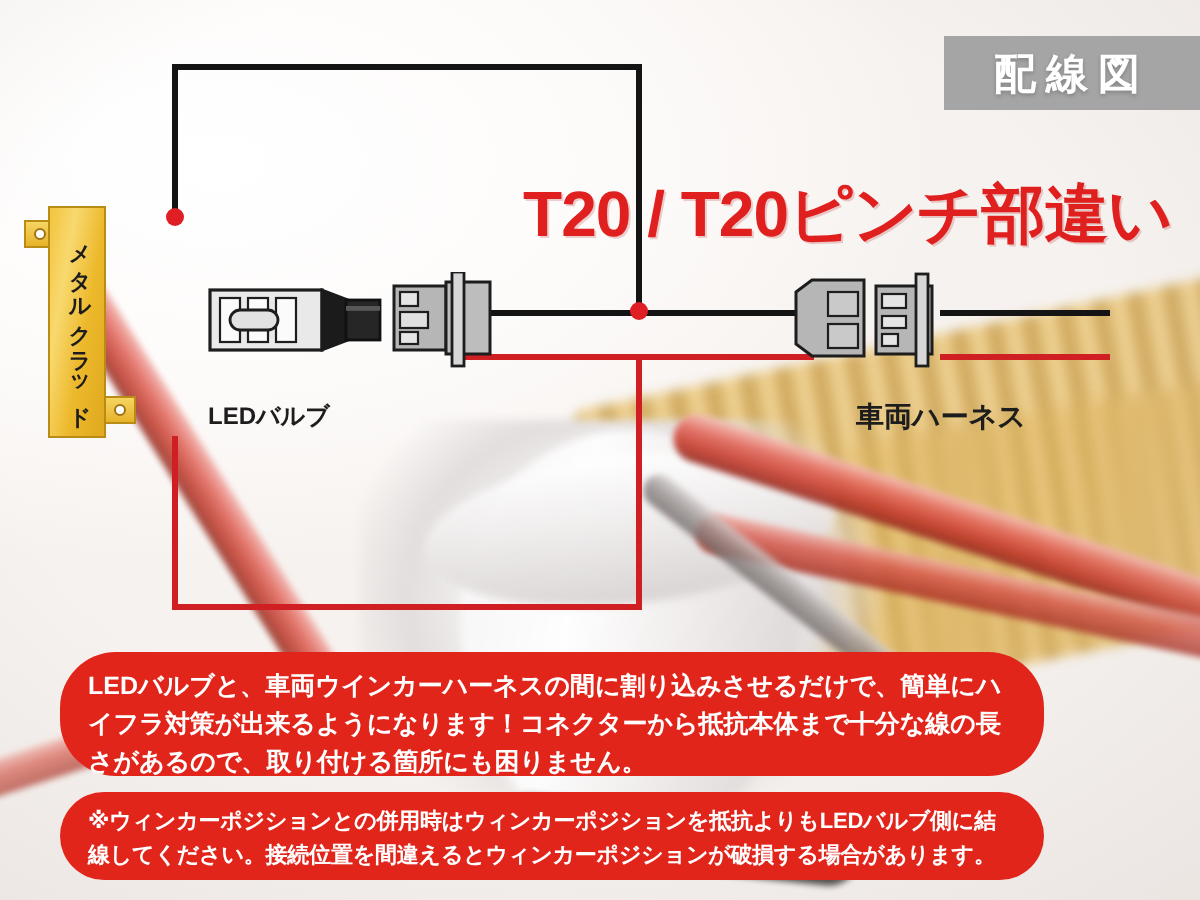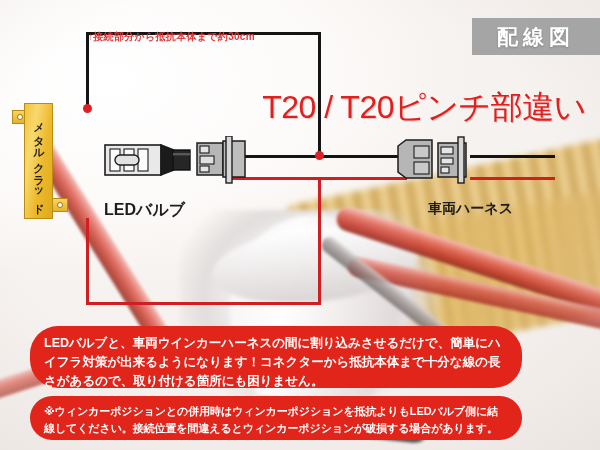--- a/index.html
+++ b/index.html
@@ -79,32 +79,32 @@
     writing-mode:vertical-rl;text-orientation:upright;
     font-size:11px;font-weight:700;color:#1c1c1c;letter-spacing:1px;
     line-height:1;white-space:nowrap;}
 
   
   .part{position:absolute;}
   .dim-note{position:absolute;left:88px;top:30px;color:#e0393c;font-size:10px;
     font-weight:700;letter-spacing:.3px;white-space:nowrap;}
 
   .cap-lbl{position:absolute;color:#1d1d1d;font-weight:700;white-space:nowrap;}
-  #label-led-bulb{left:104px;top:200px;font-size:16px;text-align:center;}
+  #label-led-bulb{left:104px;top:200px;font-size:12px;text-align:center;}
   #label-harness{left:428px;top:200px;font-size:14px;}
 
   
   .hdr-box{position:absolute;left:452px;top:18px;width:128px;height:37px;
     background:#a5a5a5;display:flex;align-items:center;justify-content:center;margin-left:20px;}
   .hdr-box span{color:#ffffff;font-size:21px;font-weight:700;letter-spacing:5px;
     text-shadow:0 1px 2px rgba(0,0,0,.22);}
   .sub-title{position:absolute;right:18px;top:66px;color:#d62b2e;
     font-size:15px;font-weight:700;letter-spacing:.2px;white-space:nowrap;}
   .main-title{position:absolute;right:14px;top:86px;color:#e0201f;
-    font-size:32px;font-weight:400;letter-spacing:-.5px;white-space:nowrap;
+    font-size:32px;font-weight:700;letter-spacing:-.5px;white-space:nowrap;
     text-shadow:1px 1px 0 rgba(160,0,0,.18);}
 
   
   .panel{position:absolute;left:30px;width:492px;background:#e1251b;color:#fff;box-sizing:border-box;border-radius:28px;}
   #panel-main{top:326px;height:62px;padding:8px 14px 0 14px;}
   #panel-main p{margin:0;font-size:12.5px;font-weight:700;line-height:1.52;letter-spacing:0;}
   #panel-note{top:396px;height:44px;padding:7px 14px 16px 14px;}
   #panel-note p{margin:0;font-size:11px;font-weight:700;line-height:1.55;letter-spacing:-.1px;}
 </style>
 </head>
@@ -144,21 +144,20 @@
   <div class="wire w-black" style="left:232px;top:155px;width:110px;height:3px;"></div>
   <div class="wire w-black" style="left:330px;top:155px;width:70px;height:3px;"></div>
   <div class="wire w-black" style="left:470px;top:155px;width:85px;height:3px;"></div>
 
   <div class="wire w-red" style="left:232px;top:177px;width:175px;height:3px;"></div>
   <div class="wire w-red" style="left:470px;top:177px;width:85px;height:3px;"></div>
 
   <div class="node" style="left:315px;top:151px;"></div>
   <div class="node" style="left:83px;top:104px;"></div>
 
-  <div class="dim-note">↑接続部分から抵抗本体まで約30cm</div>
 
   <div class="res-tab" style="left:12px;top:110px;">
     <div class="hole"></div>
   </div>
   <div class="res-tab" style="left:52px;top:198px;">
     <div class="hole"></div>
   </div>
   <div class="res-body"></div>
   <div class="res-label">
     <span>メタルクラッド</span>

